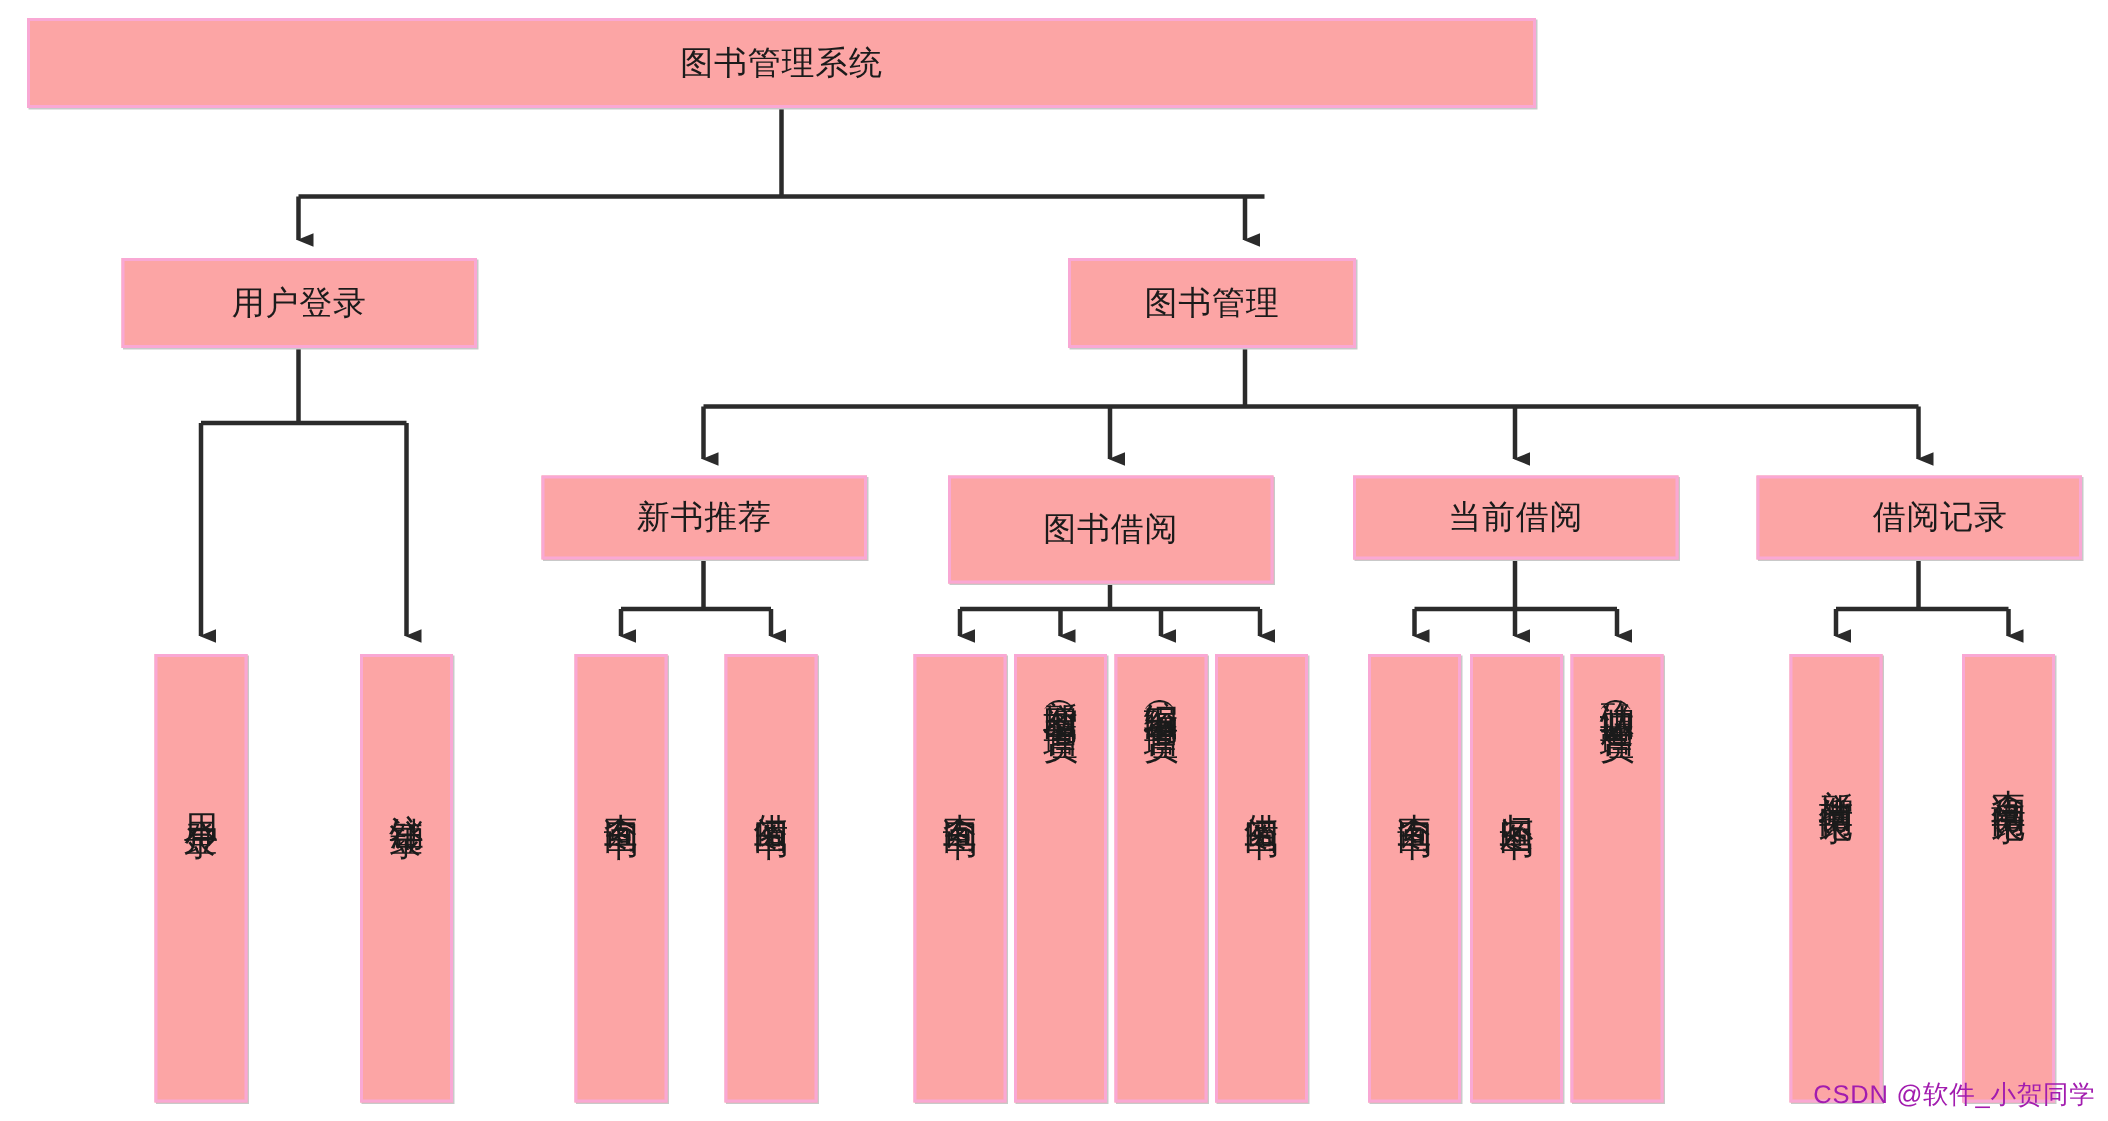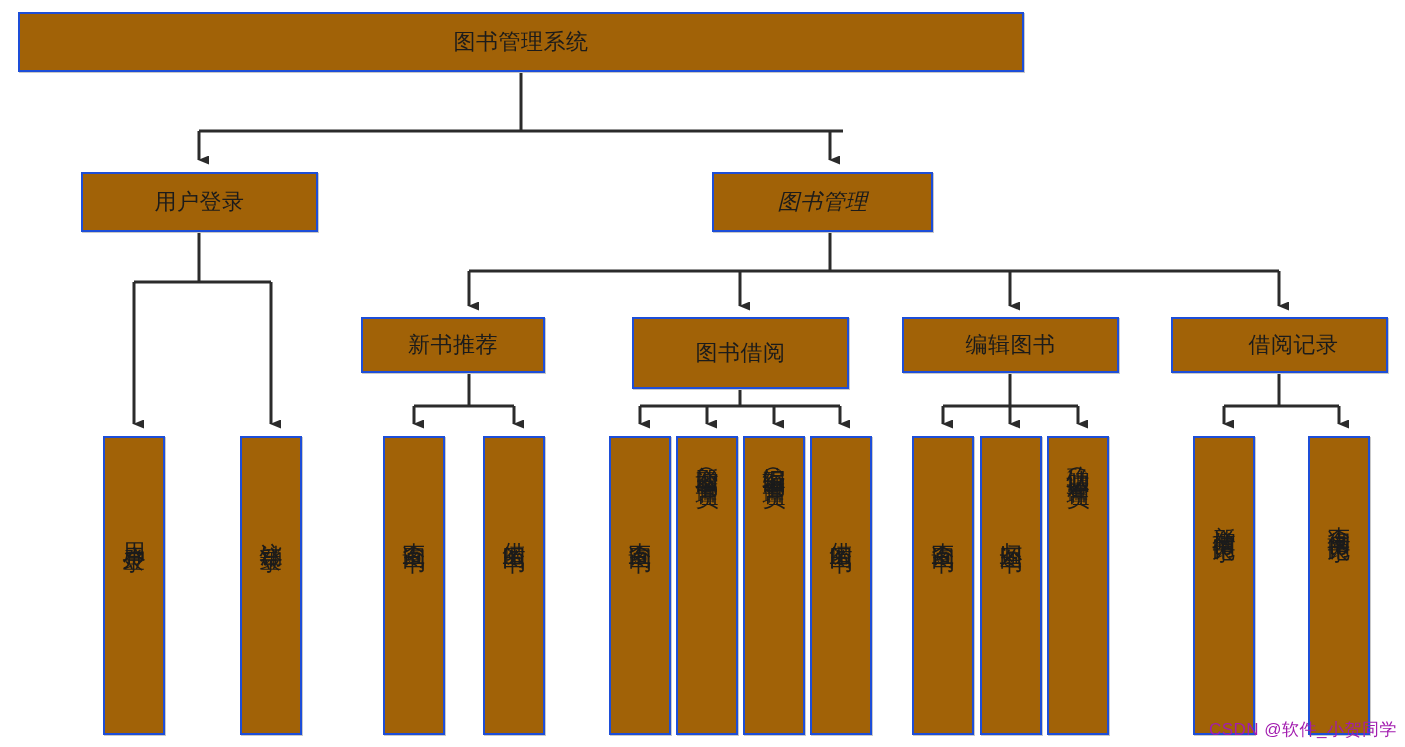--- a/index.html
+++ b/index.html
@@ -21,22 +21,22 @@
     position: absolute;
     left: 0;
     top: 0;
     width: 1405px;
     height: 747px;
     pointer-events: none;
   }
   .node {
     position: absolute;
     box-sizing: border-box;
-    background: #a16207;
-    border: 2px solid #1d4ed8;
+    background: #fca5a5;
+    border: 2px solid #f9a8d4;
     box-shadow: 1px 1px 0 0 #c9c9c9;
     display: flex;
     align-items: center;
     justify-content: center;
     color: #1b1b1b;
   }
   .node-label {
     display: block;
     text-align: center;
     line-height: 1.08;
@@ -133,34 +133,34 @@
   </svg>
 
   <div class="node horiz" style="left:18px; top:12px; width:1006px; height:60px;">
     <span class="node-label">图书管理系统</span>
   </div>
 
   <div class="node horiz" style="left:81px; top:172px; width:237px; height:60px;">
     <span class="node-label">用户登录</span>
   </div>
 
-  <div class="node horiz" style="left:712px; top:172px; width:221px; height:60px;font-style:italic;">
+  <div class="node horiz" style="left:712px; top:172px; width:192px; height:60px;">
     <span class="node-label">图书管理</span>
   </div>
 
-  <div class="node horiz" style="left:361px; top:317px; width:184px; height:56px;">
+  <div class="node horiz" style="left:361px; top:317px; width:217px; height:56px;">
     <span class="node-label">新书推荐</span>
   </div>
 
   <div class="node horiz" style="left:632px; top:317px; width:217px; height:72px;">
     <span class="node-label">图书借阅</span>
   </div>
 
   <div class="node horiz" style="left:902px; top:317px; width:217px; height:56px;">
-    <span class="node-label">编辑图书</span>
+    <span class="node-label">当前借阅</span>
   </div>
 
   <div class="node horiz" style="left:1171px; top:317px; width:217px; height:56px;padding-left:28px;">
     <span class="node-label">借阅记录</span>
   </div>
 
   <div class="node vert mid" style="left:103px; top:436px; width:62px; height:299px;">
     <span class="node-label">用户登录</span>
   </div>
 

